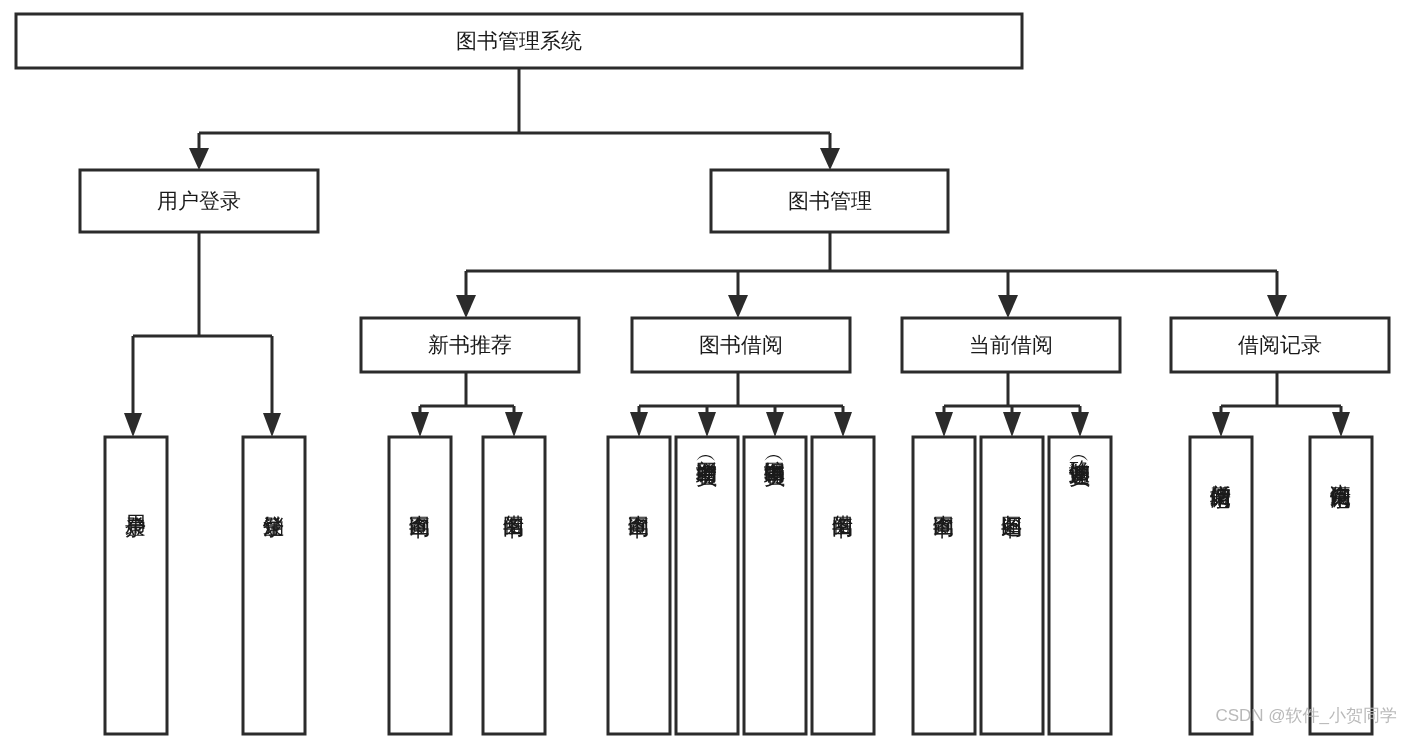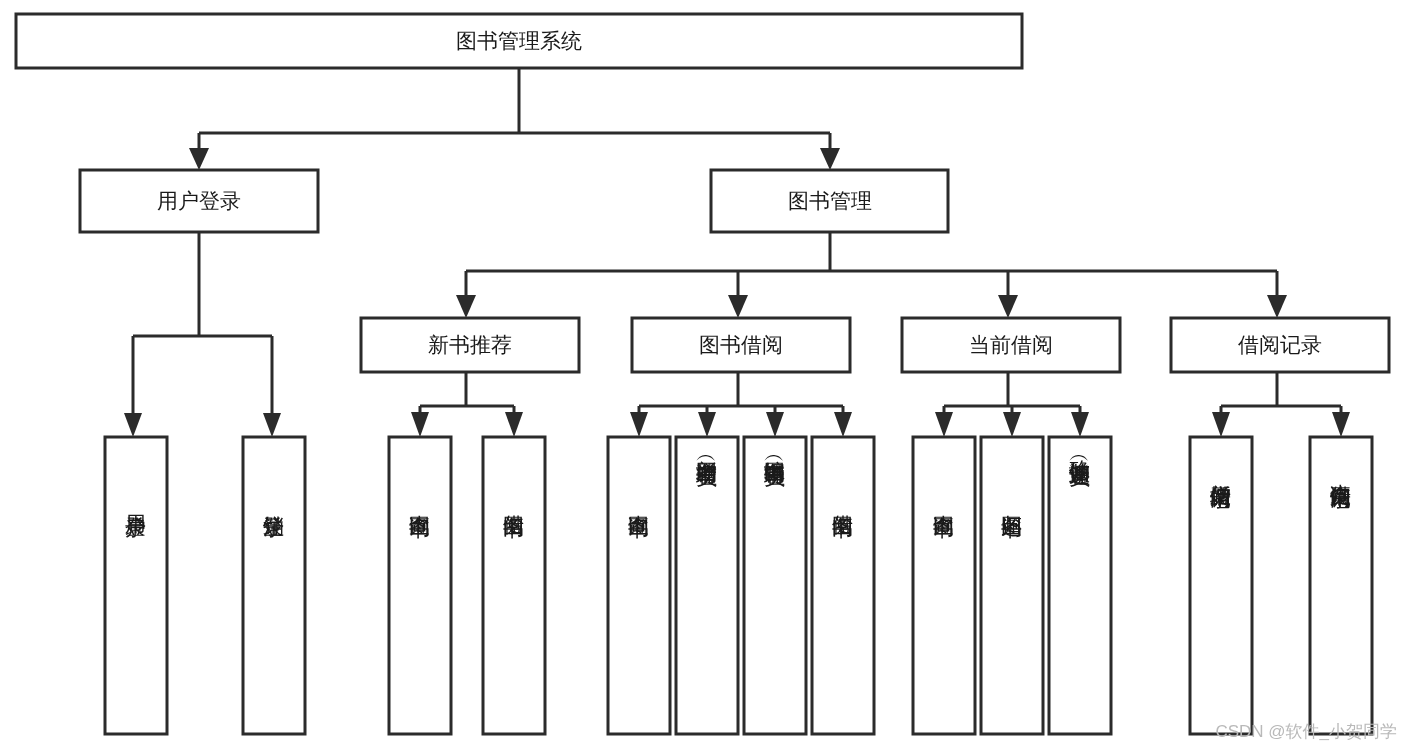--- a/index.html
+++ b/index.html
@@ -50,21 +50,21 @@
     stroke-width: 3;
     fill: none;
   }
   .arrow-head {
     fill: #2b2b2b;
     stroke: none;
   }
   .watermark {
     position: absolute;
     right: 8px;
-    bottom: 4px;
+    bottom: 20px;
     font-family: "Liberation Sans", sans-serif;
     font-size: 17px;
     color: #b9b9b9;
     white-space: nowrap;
     pointer-events: none;
   }
 </style>
 </head>
 <body>
 

